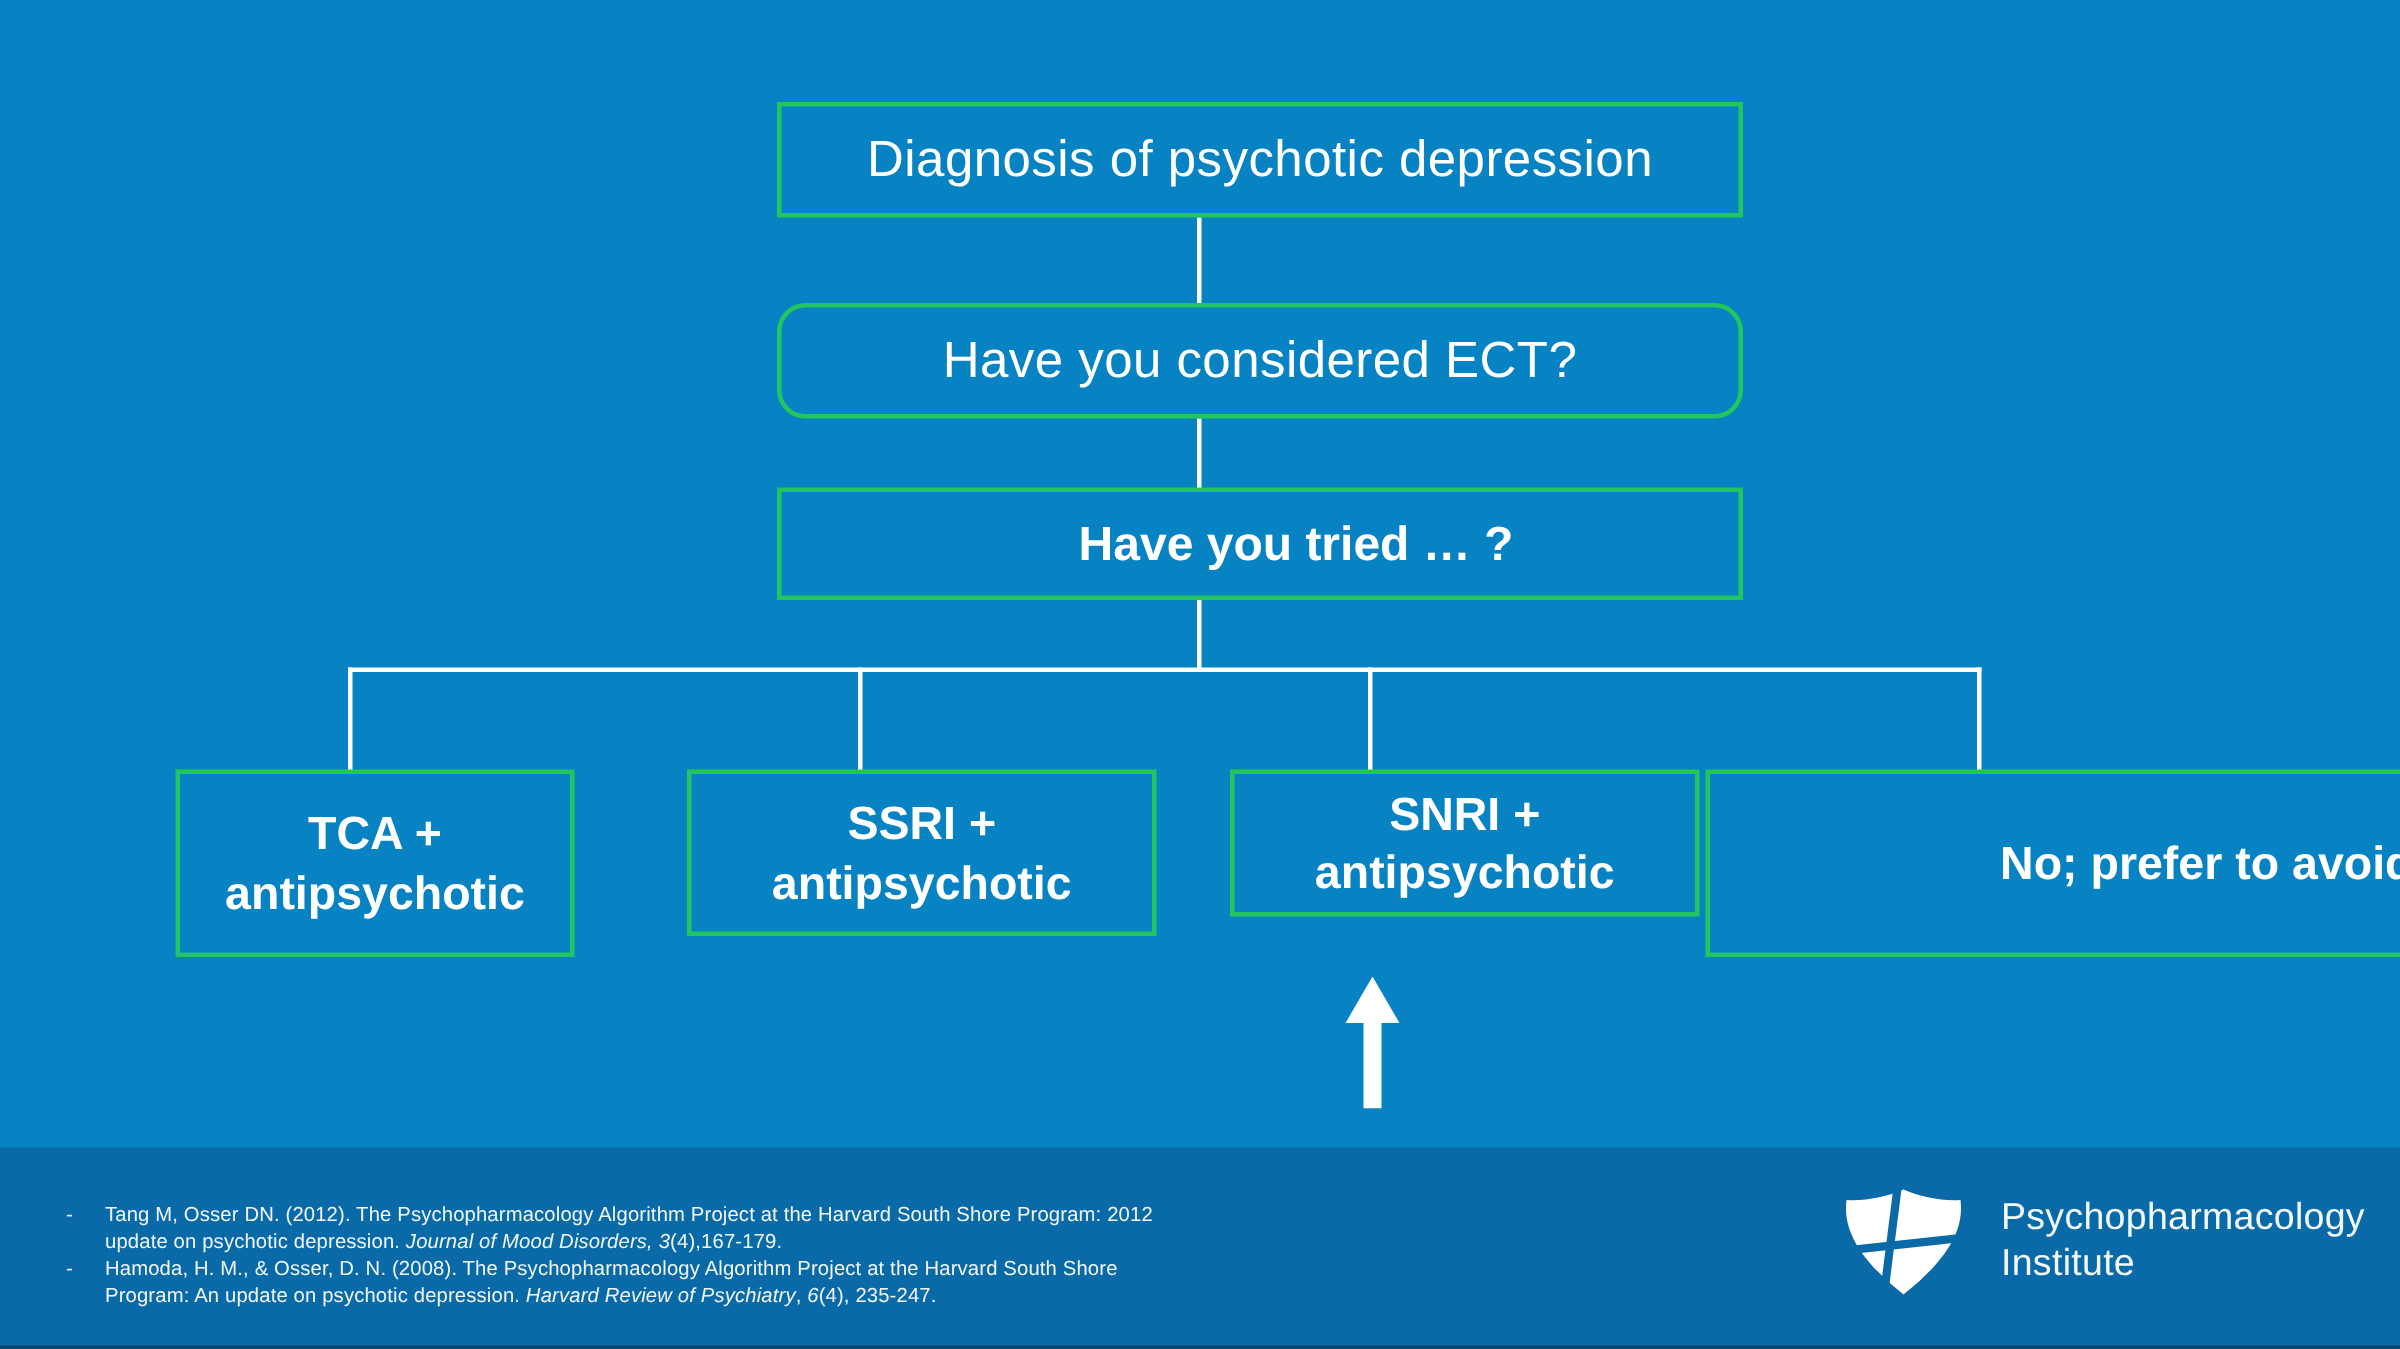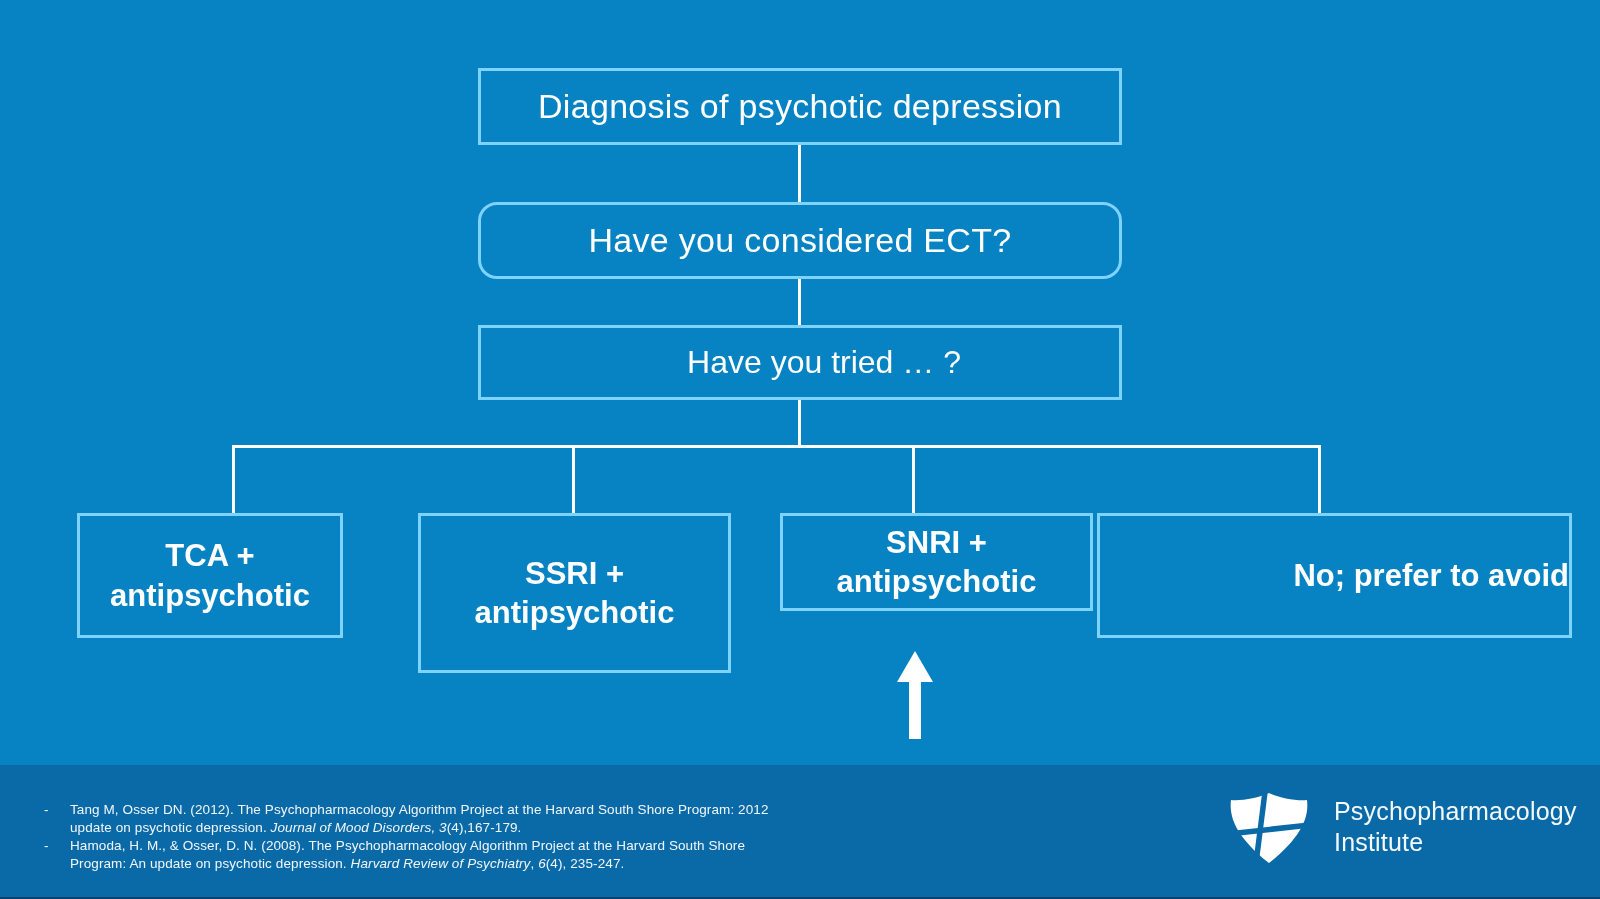--- a/index.html
+++ b/index.html
@@ -7,35 +7,36 @@
     position:relative;
     width:1600px; height:899px;
     background:#0782c2;
     overflow:hidden;
     font-family:"Liberation Sans","DejaVu Sans",sans-serif;
   }
   
   .node {
     position:absolute;
     box-sizing:border-box;
-    border:3px solid #7dd3fc;
+    border:3px solid #22c55e;
     color:#ffffff;
     display:flex; flex-direction:column;
     align-items:center; justify-content:center;
     text-align:center;
     line-height:1.26;
+    margin-left:40px;
   }
   .node.light { font-size:34px; font-weight:400; letter-spacing:.3px; }
   .node.bold  { font-size:31px; font-weight:700; }
-  .node.q     { font-size:32px; font-weight:400;padding-left:48px; }
+  .node.q     { font-size:32px; font-weight:700;padding-left:48px; }
   #n-diagnosis { left:478px; top:68px;  width:644px; height:77px; }
   #n-ect       { left:478px; top:202px; width:644px; height:77px;border-radius:19px; }
   #n-tried     { left:478px; top:325px; width:644px; height:75px; }
   #n-tca       { left:77px;   top:513px; width:266px; height:125px; }
-  #n-ssri      { left:418px;  top:513px; width:313px; height:160px; }
+  #n-ssri      { left:418px;  top:513px; width:313px; height:111px; }
   #n-snri      { left:780px;  top:513px; width:313px; height:98px; }
   #n-no        { left:1097px; top:513px; width:475px; height:125px;align-items:flex-end; }
   
   .line { position:absolute; background:#ffffff; }
   .v { width:3px; }
   #c-v1 { left:798px; top:145px; height:58px; }
   #c-v2 { left:798px; top:279px; height:47px; }
   #c-v3 { left:798px; top:400px; height:48px; }
   #c-h1 { left:232px; top:445px; width:1089px; height:3px; }
   #c-d1 { left:232px;  top:445px; height:69px; }

